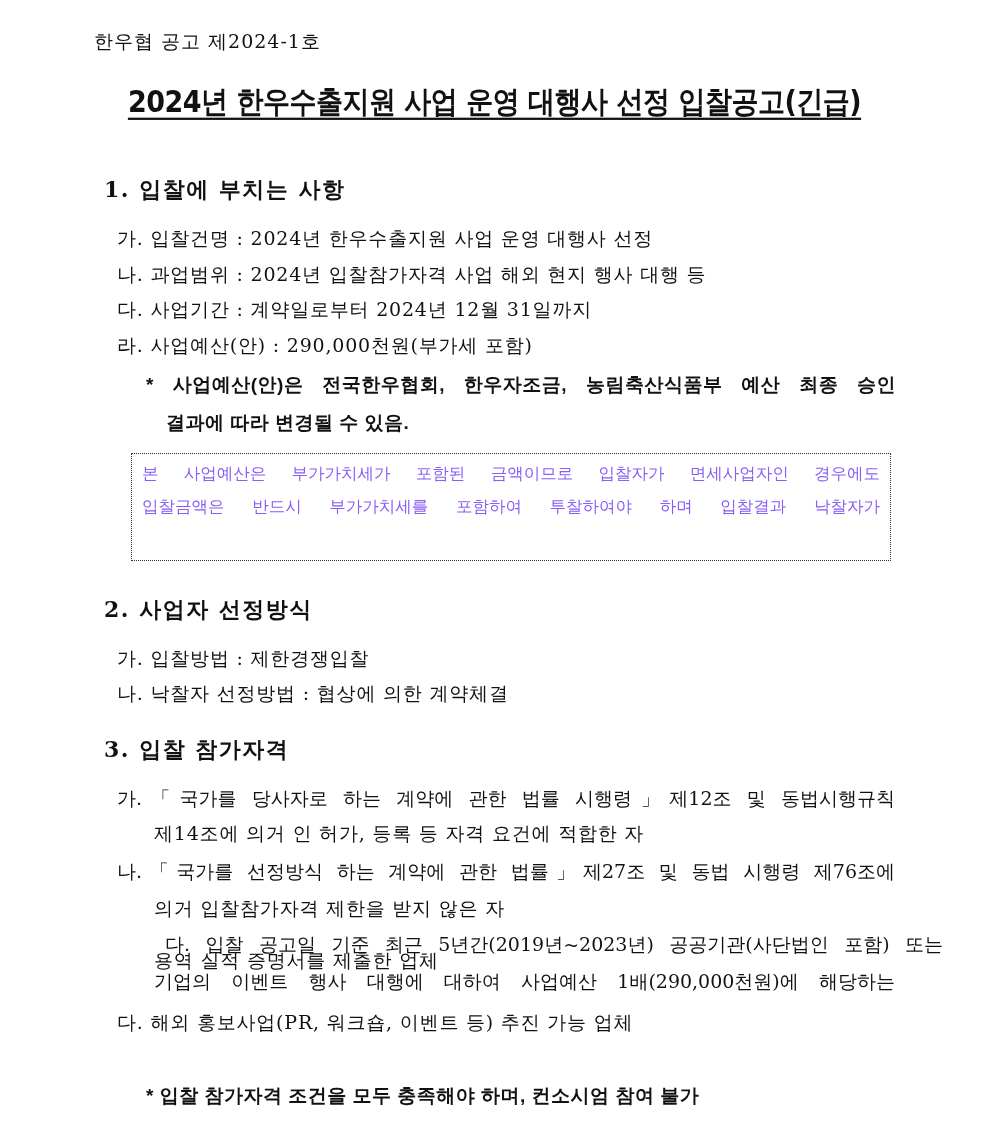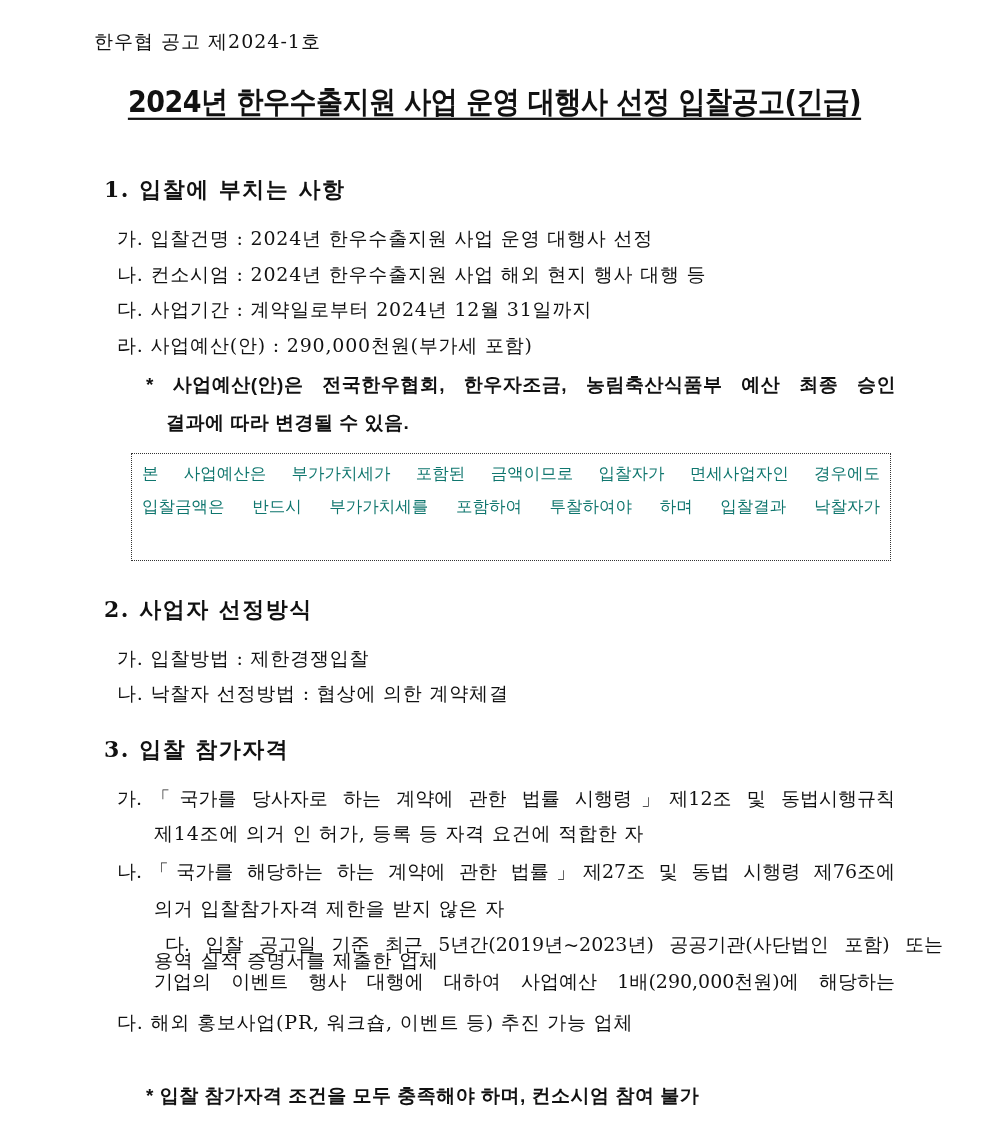--- a/index.html
+++ b/index.html
@@ -90,38 +90,38 @@
       position: absolute;
       left: 10px;
       width: 738px;
       font-family: "DejaVu Sans", "Liberation Sans", sans-serif;
       font-size: 16.5px;
       text-align: justify;
       text-align-last: justify;
       white-space: normal;
       height: 24px;
       overflow: hidden;
-      color: #0f766e;
+      color: #8b5cf6;
     }
   </style>
 </head>
 <body>
 
 <div>
 
   <div class="abs notice-no">한우협 공고 제2024-1호</div>
 
   <div class="abs title">
     <span>2024년 한우수출지원 사업 운영 대행사 선정 입찰공고(긴급)</span>
   </div>
 
   <div>
     <div class="abs heading" style="top:175px;">1. 입찰에 부치는 사항</div>
     <div class="abs item" style="top:226px;">가. 입찰건명 : 2024년 한우수출지원 사업 운영 대행사 선정</div>
-    <div class="abs item" style="top:262px;">나. 컨소시엄 : 2024년 한우수출지원 사업 해외 현지 행사 대행 등</div>
+    <div class="abs item" style="top:262px;">나. 과업범위 : 2024년 입찰참가자격 사업 해외 현지 행사 대행 등</div>
     <div class="abs item" style="top:297px;">다. 사업기간 : 계약일로부터 2024년 12월 31일까지</div>
     <div class="abs item" style="top:333px;">라. 사업예산(안) : 290,000천원(부가세 포함)</div>
 
     <div class="abs note note-just" style="left:146px; top:372px;">* 사업예산(안)은 전국한우협회, 한우자조금, 농림축산식품부 예산 최종 승인</div>
     <div class="abs note" style="left:166px; top:410px;">결과에 따라 변경될 수 있음.</div>
 
     <div class="abs box">
       <div class="box-line" style="top:9px;">본 사업예산은 부가가치세가 포함된 금액이므로 입찰자가 면세사업자인 경우에도</div>
       <div class="box-line" style="top:42px;">입찰금액은 반드시 부가가치세를 포함하여 투찰하여야 하며 입찰결과 낙찰자가</div>
     </div>
@@ -132,21 +132,21 @@
     <div class="abs item" style="top:646px;text-align:right;">가. 입찰방법 : 제한경쟁입찰</div>
     <div class="abs item" style="top:681px;">나. 낙찰자 선정방법 : 협상에 의한 계약체결</div>
   </div>
 
   <div>
     <div class="abs heading" style="top:735px;">3. 입찰 참가자격</div>
 
     <div class="abs justify-line" style="top:786px;">가.「국가를 당사자로 하는 계약에 관한 법률 시행령」제12조 및 동법시행규칙</div>
     <div class="abs item-cont" style="top:821px;">제14조에 의거 인 허가, 등록 등 자격 요건에 적합한 자</div>
 
-    <div class="abs justify-line" style="top:859px;">나.「국가를 해당하는 하는 계약에 관한 법률」제27조 및 동법 시행령 제76조에</div>
+    <div class="abs justify-line" style="top:859px;">나.「국가를 선정방식 하는 계약에 관한 법률」제27조 및 동법 시행령 제76조에</div>
     <div class="abs item-cont" style="top:896px;">의거 입찰참가자격 제한을 받지 않은 자</div>
 
     <div class="abs justify-line" style="top:932px;margin-left:48px;">다. 입찰 공고일 기준 최근 5년간(2019년~2023년) 공공기관(사단법인 포함) 또는</div>
     <div class="abs justify-line" style="left:154px; width:741px; top:969px;">기업의 이벤트 행사 대행에 대하여 사업예산 1배(290,000천원)에 해당하는</div>
     <div class="abs item-cont" style="top:948px;">용역 실적 증명서를 제출한 업체</div>
 
     <div class="abs item" style="top:1010px;">다. 해외 홍보사업(PR, 워크숍, 이벤트 등) 추진 가능 업체</div>
 
     <div class="abs note" style="left:146px; top:1083px;">* 입찰 참가자격 조건을 모두 충족해야 하며, 컨소시엄 참여 불가</div>
   </div>

